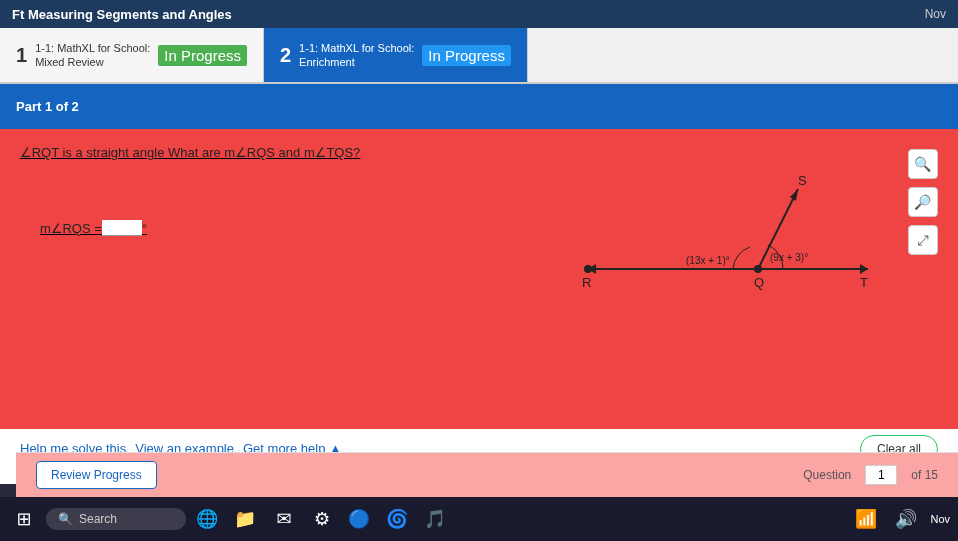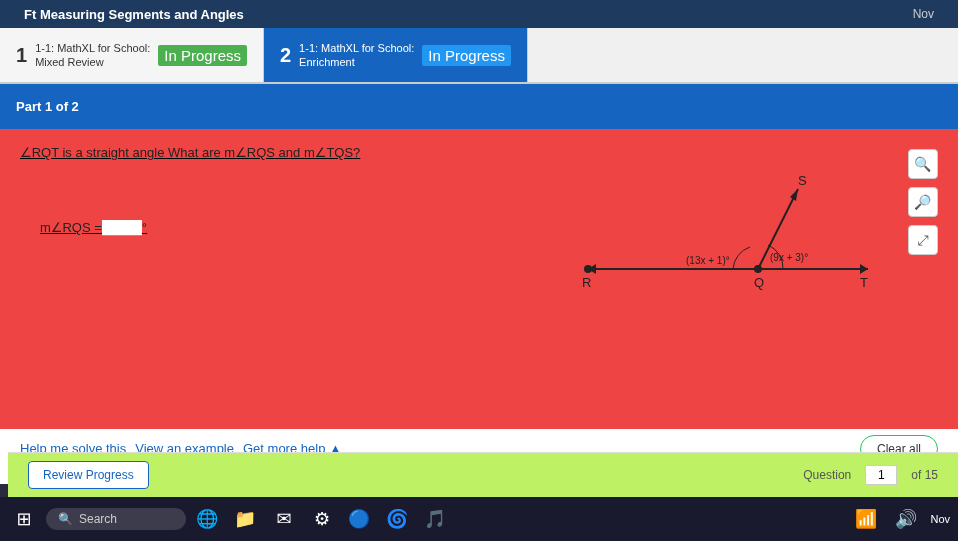--- a/index.html
+++ b/index.html
@@ -17,21 +17,21 @@
       height: 541px;
       background: #2a2a3e;
       position: relative;
       overflow: hidden;
     }
 
     
     .top-bar {
       background: #1e3a5f;
       color: white;
-      padding: 4px 24px;
+      padding: 4px 12px;
       font-size: 13px;
       display: flex;
       align-items: center;
       justify-content: space-between;
       height: 28px;
     }
     .top-bar-title {
       font-weight: bold;
       font-size: 13px;
     }
@@ -148,21 +148,21 @@
       align-items: center;
       justify-content: center;
       cursor: pointer;
       font-size: 14px;
       color: #555;
     }
 
     
     .answer-row {
       display: flex;
-      align-items: flex-start;
+      align-items: center;
       margin-top: 60px;
       padding-left: 20px;
       gap: 0;
     }
     .answer-label {
       font-size: 13px;
       color: #222;
     }
     .answer-input {
       border: none;
@@ -202,23 +202,23 @@
       padding: 6px 16px;
       font-size: 12px;
       cursor: pointer;
       color: #333;
     }
 
     
     .bottom-bar {
       position: absolute;
       bottom: 44px;
-      left: 8px;
+      left: 16px;
       right: 0;
-      background: #bef264;
+      background: #fca5a5;
       padding: 8px 20px;
       display: flex;
       align-items: center;
       justify-content: space-between;
       border-top: 1px solid #ddd;
     }
     .review-progress-btn {
       background: white;
       border: 1px solid #1565c0;
       color: #1565c0;

